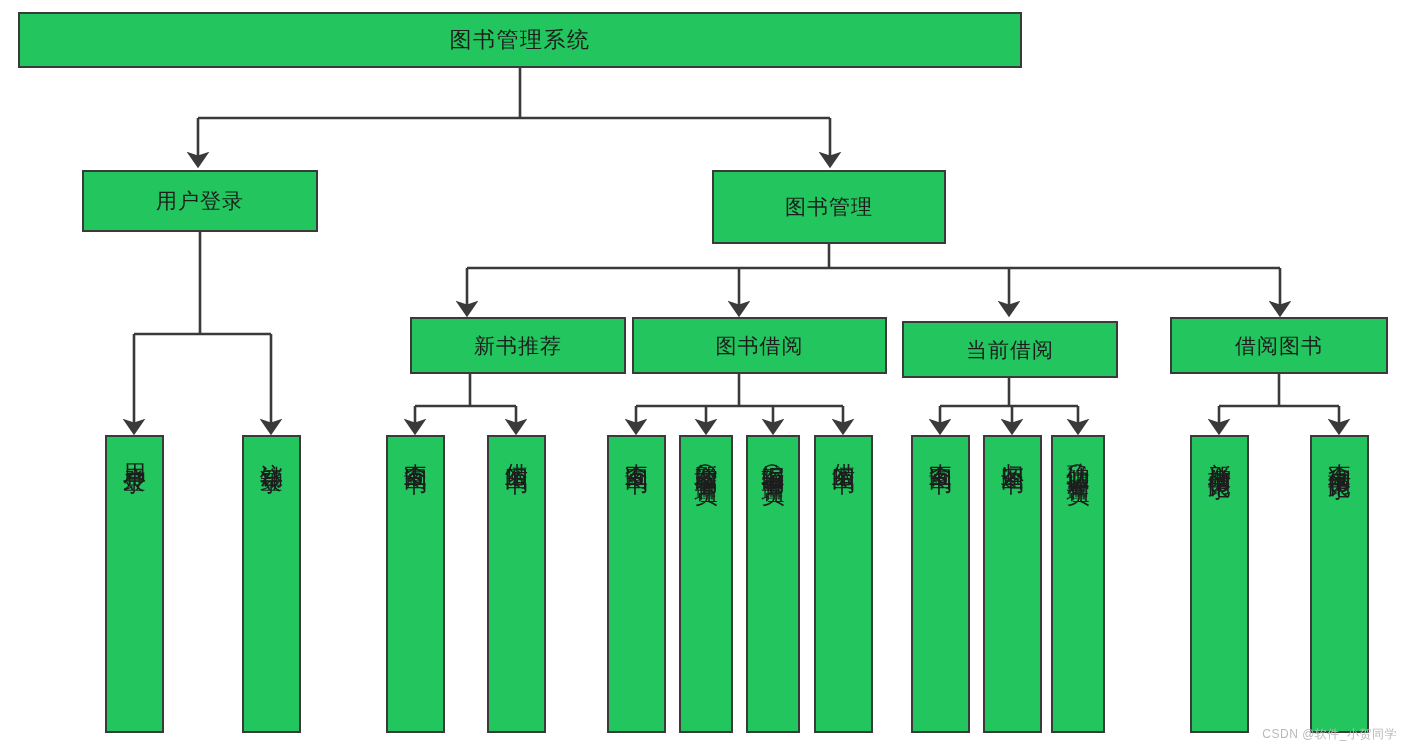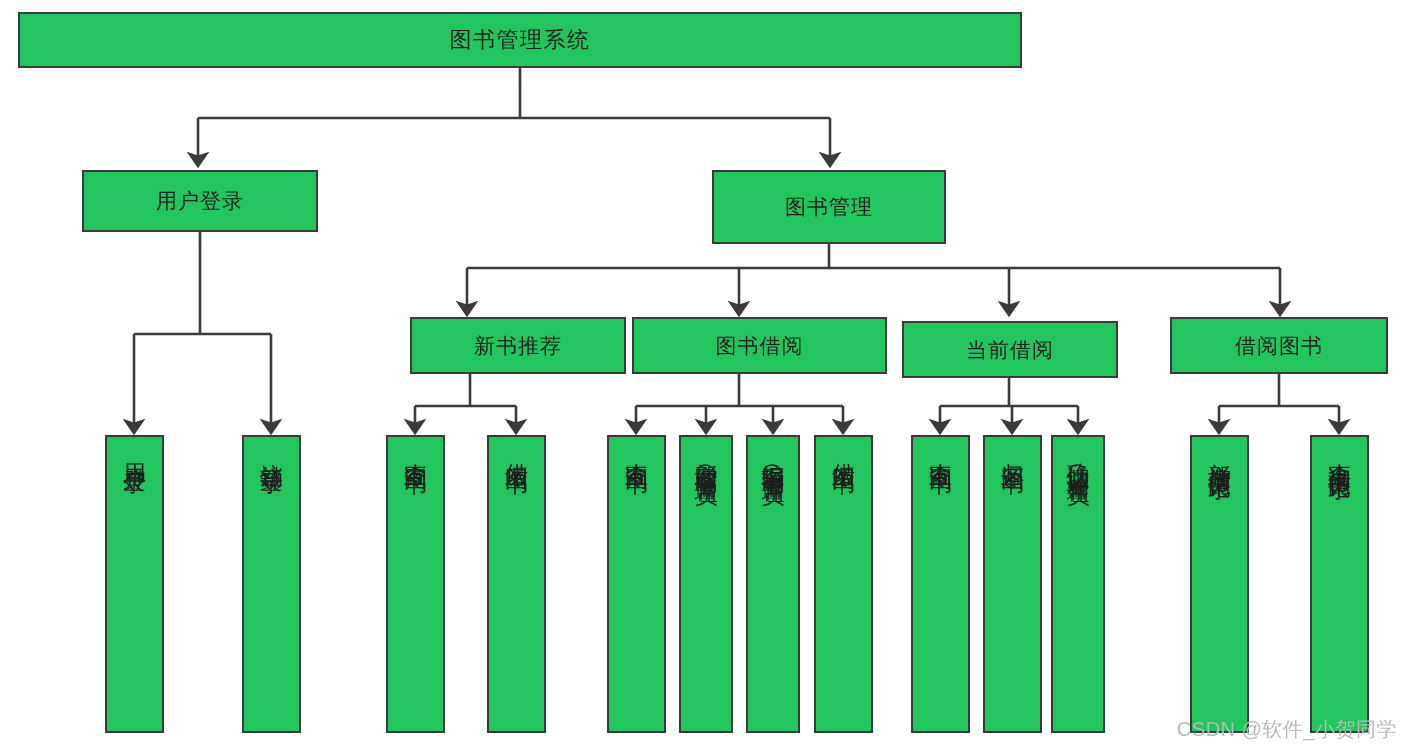--- a/index.html
+++ b/index.html
@@ -44,21 +44,21 @@
     text-orientation:upright;
     font-size:23px;
     letter-spacing:3px;
     line-height:1;
     white-space:pre;
   }
 
   #watermark{
     position:absolute;
     right:8px;bottom:4px;
-    font-size:20px;
+    font-size:12px;
     color:#b9b9b9;
     letter-spacing:.5px;
     user-select:none;
     margin-left:30px;
   }
 </style>
 </head>
 <body>
 
 <div id="canvas">

